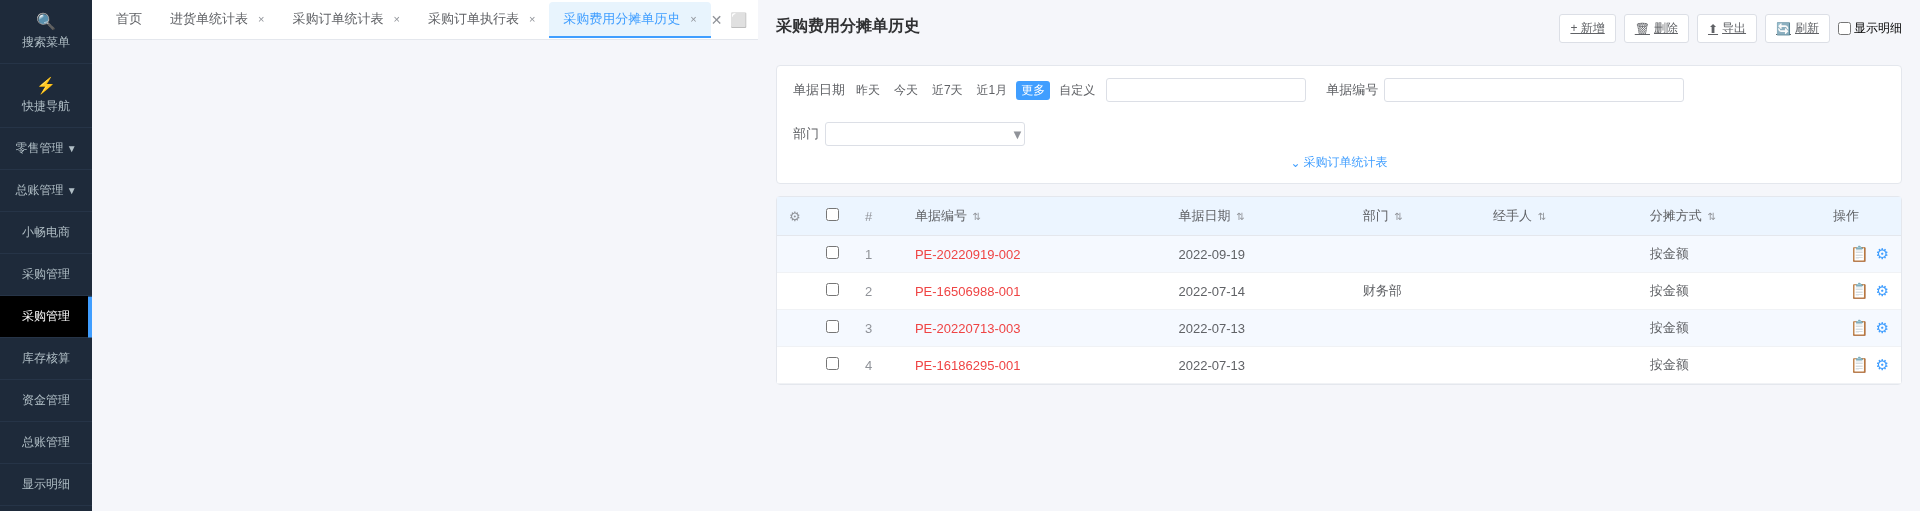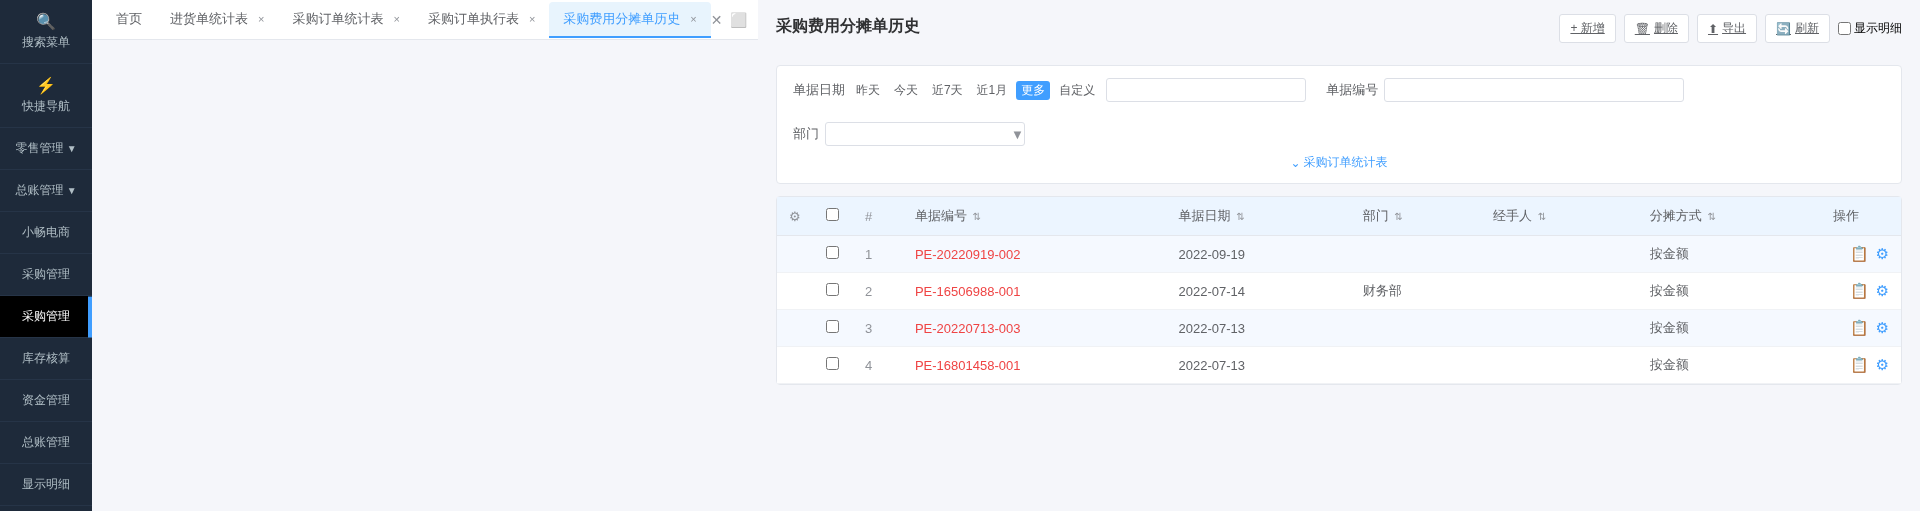--- a/index.html
+++ b/index.html
@@ -291,21 +291,21 @@
         </div>
       </td>
     </tr>
             <tr>
       <td class="settings-col"></td>
       <td class="checkbox-col">
         <input type="checkbox" style="">
       </td>
       <td class="num-col">4</td>
       <td>
-        <a class="link">PE-16801458-001</a>
+        <a class="link">PE-16186295-001</a>
       </td>
       <td>2022-07-13</td>
       <td></td>
       <td></td>
       <td>按金额</td>
       <td class="op-col">
         <div class="action-icons">
           <span class="action-icon" title="编辑">📋</span>
           <span class="action-icon" title="更多">⚙</span>
         </div>

